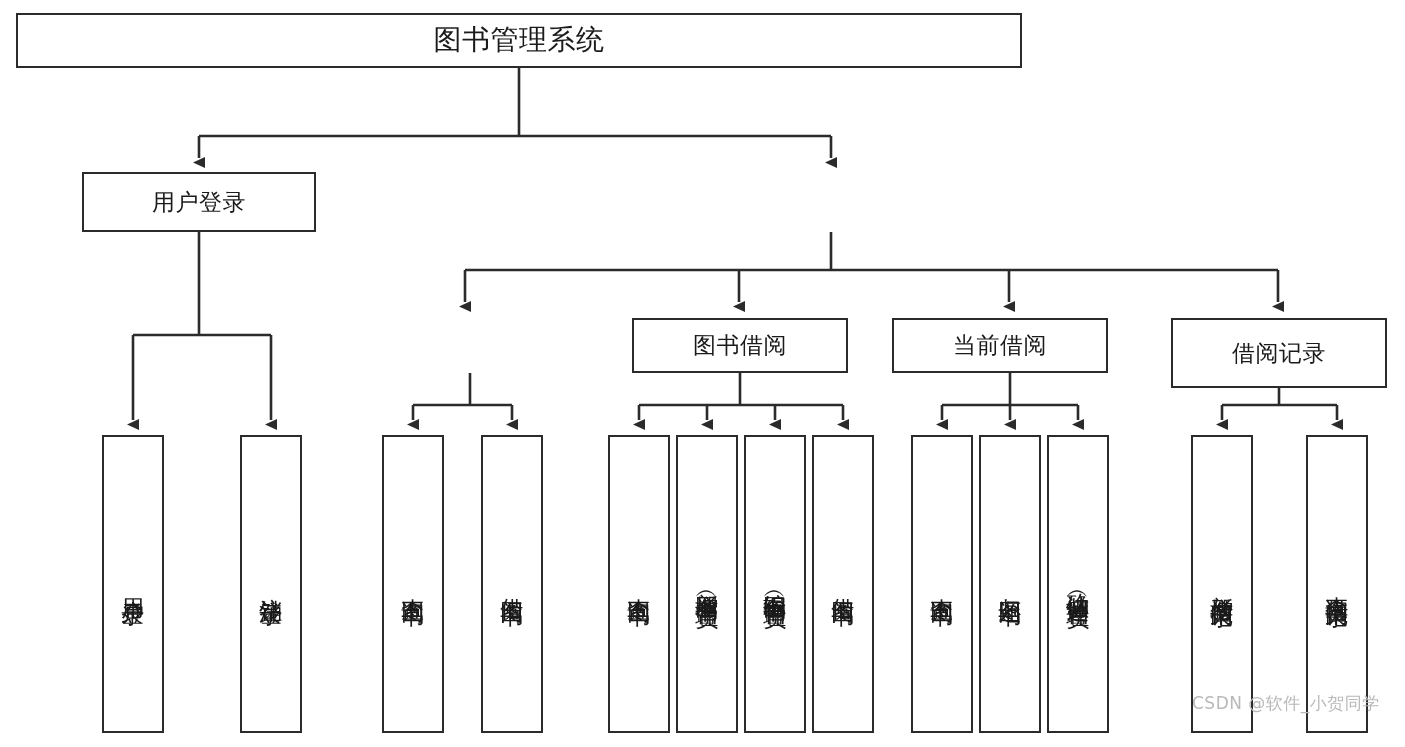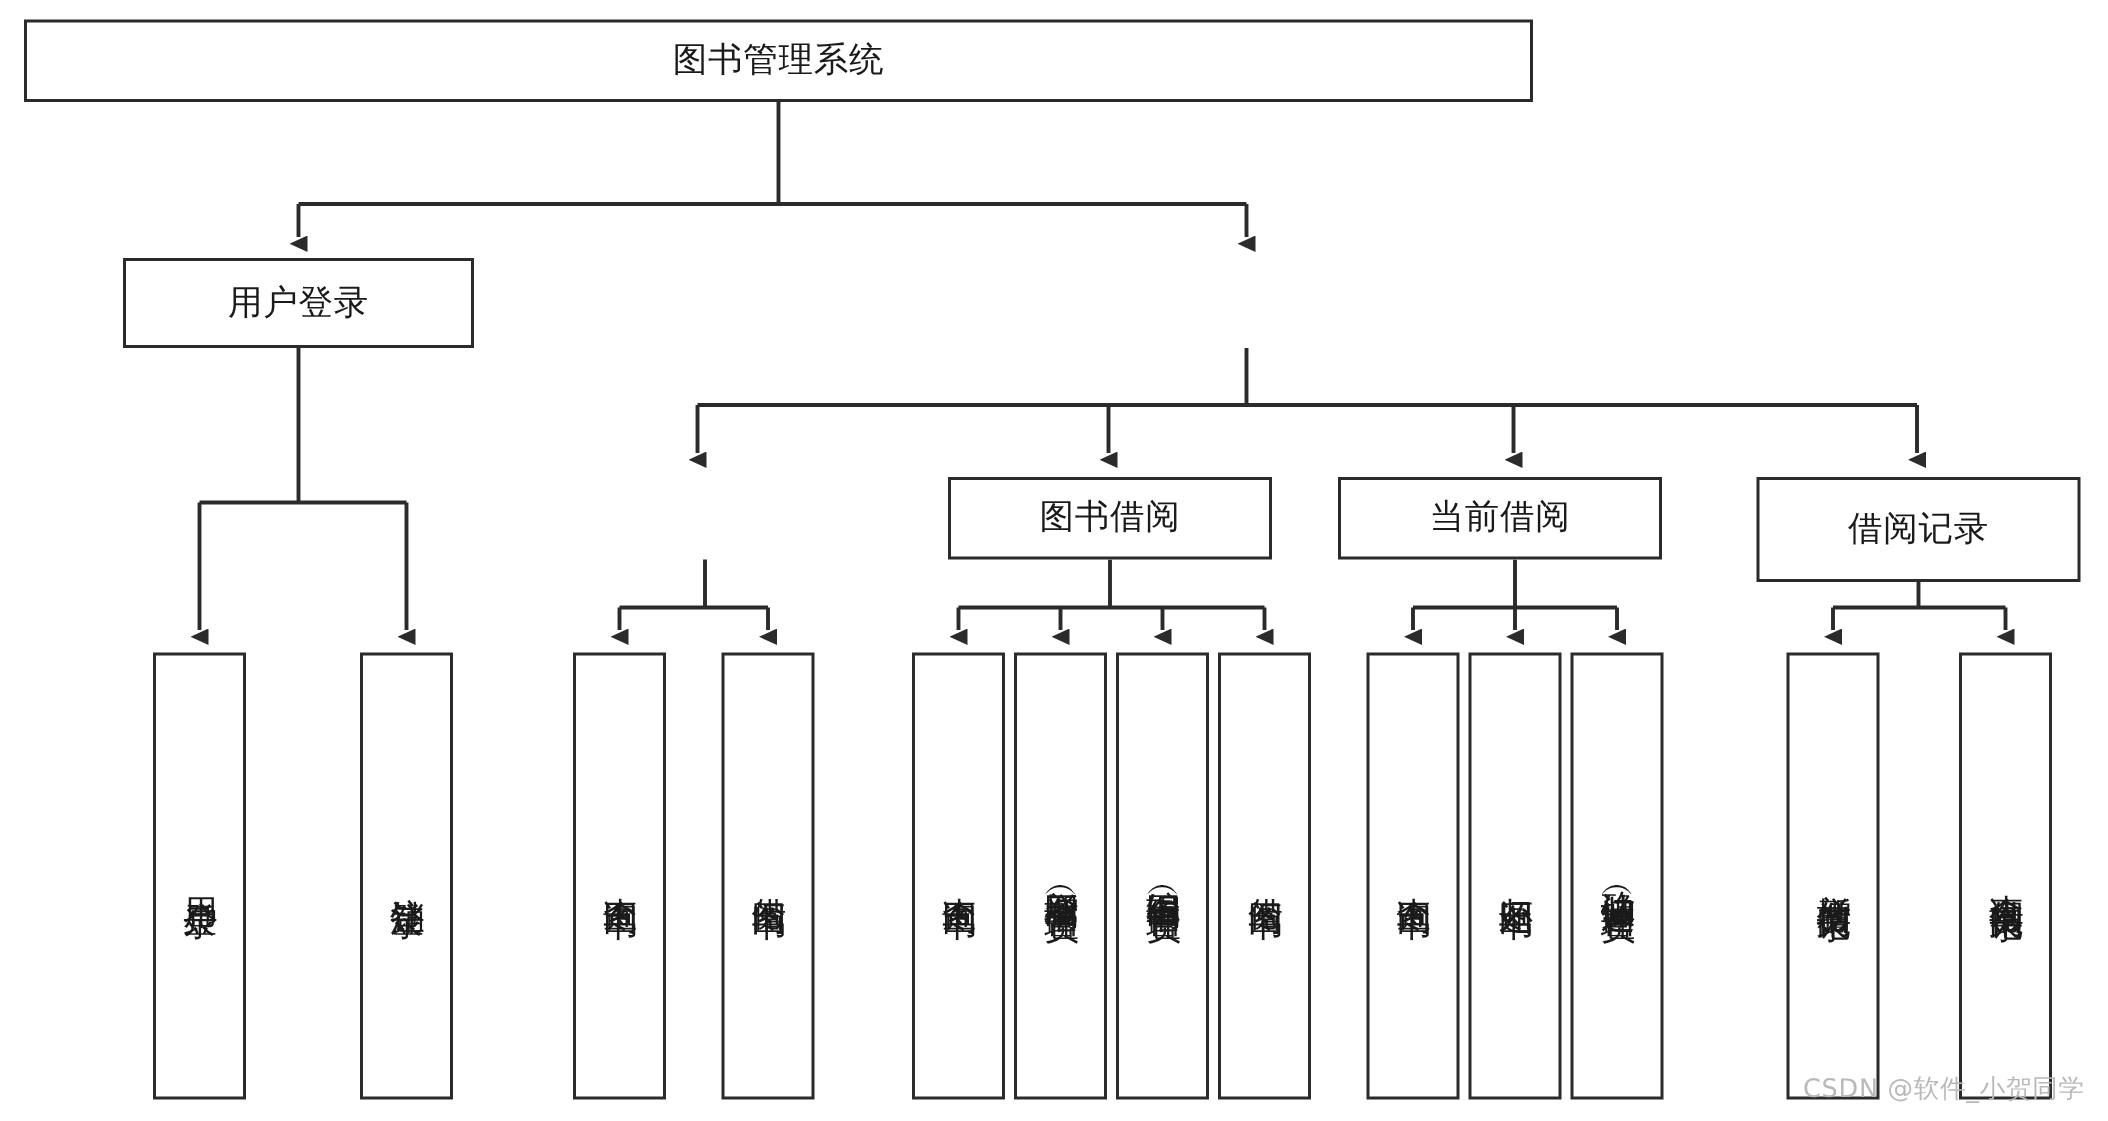--- a/index.html
+++ b/index.html
@@ -34,21 +34,21 @@
     align-items: center;
     justify-content: center;
     color: #1a1a1a;
   }
   .node.horiz {
     font-size: 23px;
     line-height: 1.15;
     letter-spacing: 0.5px;
   }
   .node.title {
-    font-size: 23px;
+    font-size: 28px;
   }
   .node.leaf {
     align-items: center;
     justify-content: center;
   }
   .vtext {
     writing-mode: vertical-rl;
     text-orientation: upright;
     font-size: 23px;
     line-height: 1.32;
@@ -188,15 +188,15 @@
   </div>
 
   <div class="node leaf" style="left:1191px; top:435px; width:62px; height:298px;">
     <span class="vtext">新增借阅记录</span>
   </div>
 
   <div class="node leaf" style="left:1306px; top:435px; width:62px; height:298px;">
     <span class="vtext">查询借阅记录</span>
   </div>
 
-  <div class="watermark" style="left:1192px; top:714px;margin-left:10px;">CSDN @软件_小贺同学</div>
+  <div class="watermark" style="left:1192px; top:692px;">CSDN @软件_小贺同学</div>
 
 </div>
 
 </body></html>

